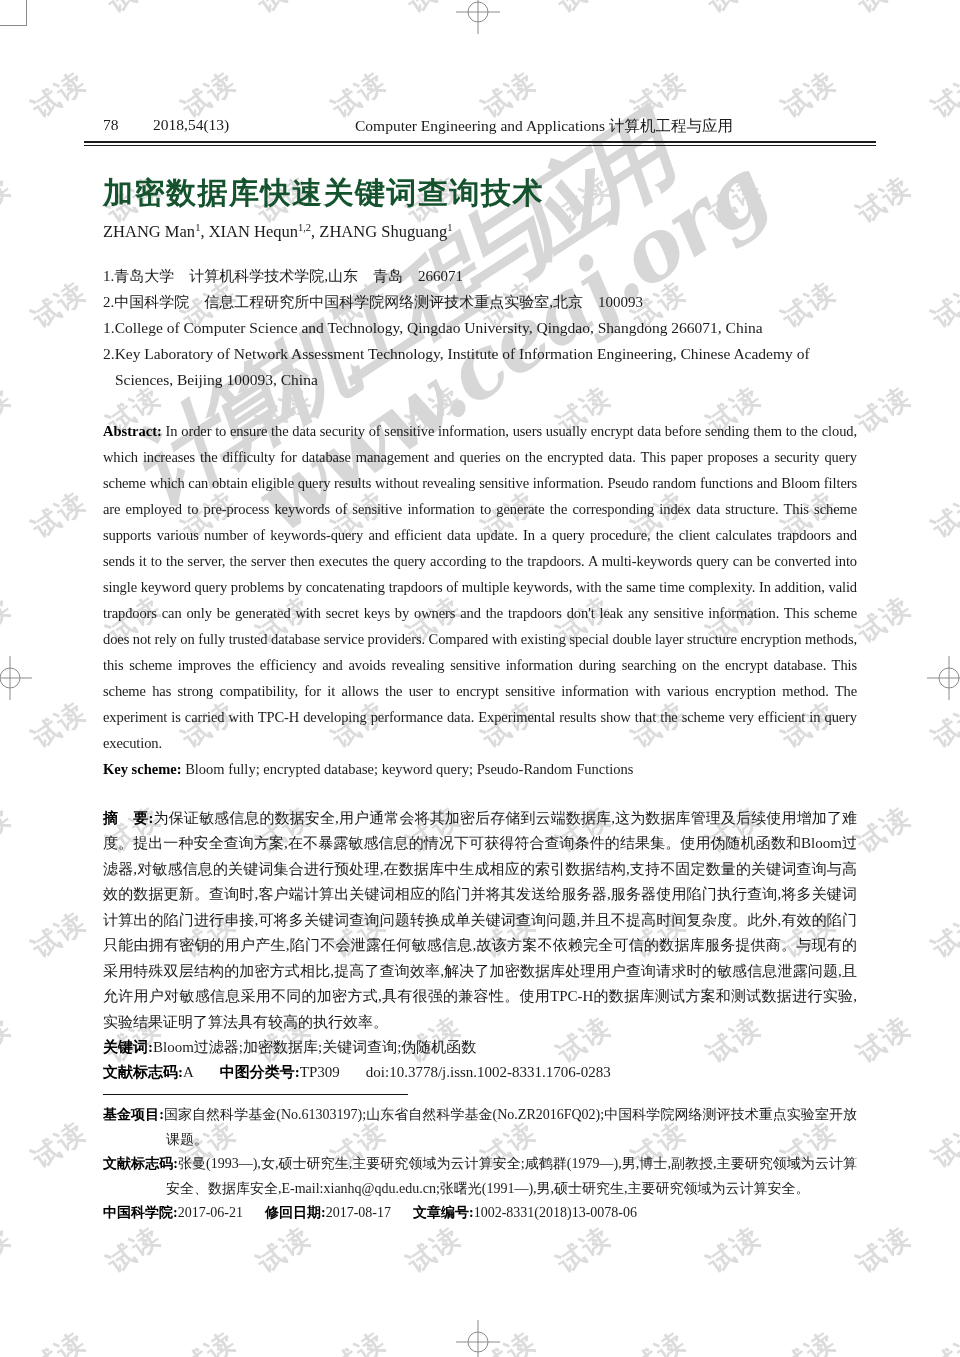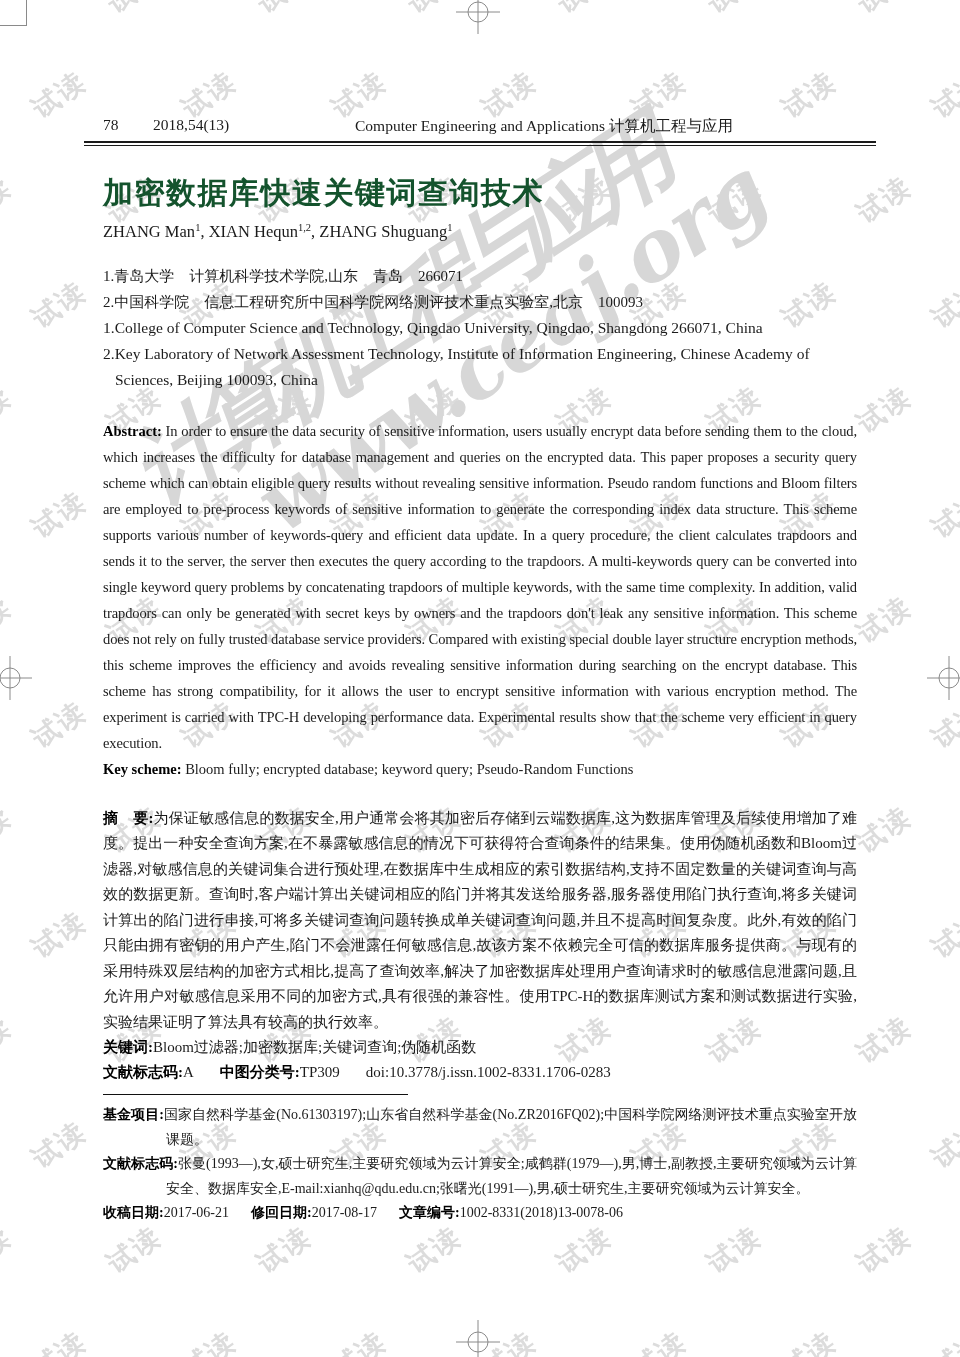--- a/index.html
+++ b/index.html
@@ -222,18 +222,18 @@
 
     <p class="docinfo">
       <b>文献标志码:</b><span>A</span><span class="gap"></span><b>中图分类号:</b><span>TP309</span><span class="gap"></span><span>doi:10.3778/j.issn.1002-8331.1706-0283</span>
     </p>
 
     <div class="footrule"></div>
     <div class="footnote">
       <p class="hang"><b>基金项目:</b><span>国家自然科学基金(No.61303197);山东省自然科学基金(No.ZR2016FQ02);中国科学院网络测评技术重点实验室开放课题。</span></p>
       <p class="hang"><b>文献标志码:</b><span>张曼(1993—),女,硕士研究生,主要研究领域为云计算安全;咸鹤群(1979—),男,博士,副教授,主要研究领域为云计算安全、数据库安全,E-mail:xianhq@qdu.edu.cn;张曙光(1991—),男,硕士研究生,主要研究领域为云计算安全。</span></p>
       <p class="dates">
-        <span class="grp"><b>收稿日期:</b><span>2017-06-21</span></span><span class="grp"><b>修回日期:</b><span>2017-08-17</span></span><span class="grp"><b>文章编号:</b><span>1002-8331(2018)13-0078-06</span></span>
+        <span class="grp"><b>中国科学院:</b><span>2017-06-21</span></span><span class="grp"><b>修回日期:</b><span>2017-08-17</span></span><span class="grp"><b>文章编号:</b><span>1002-8331(2018)13-0078-06</span></span>
       </p>
     </div>
 
   </div>
 </div>
 
 </body></html>

